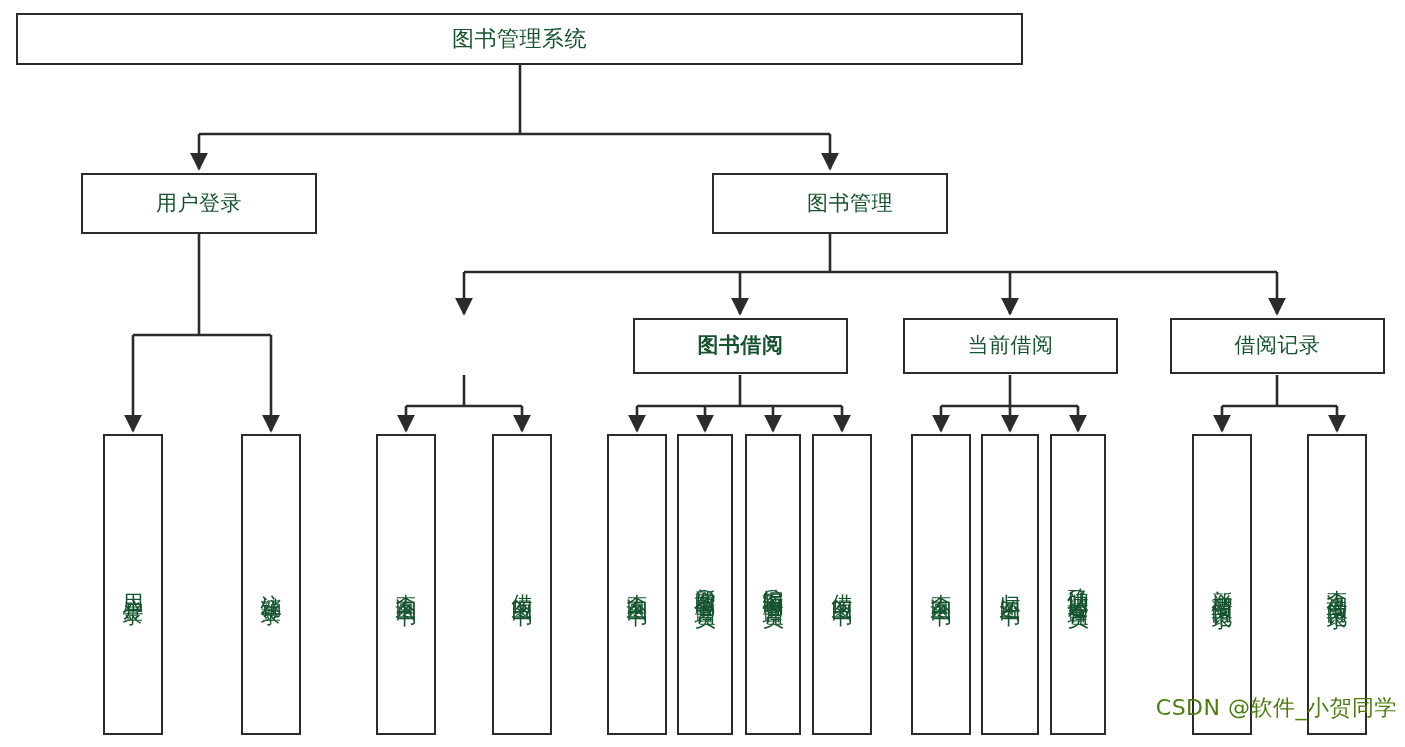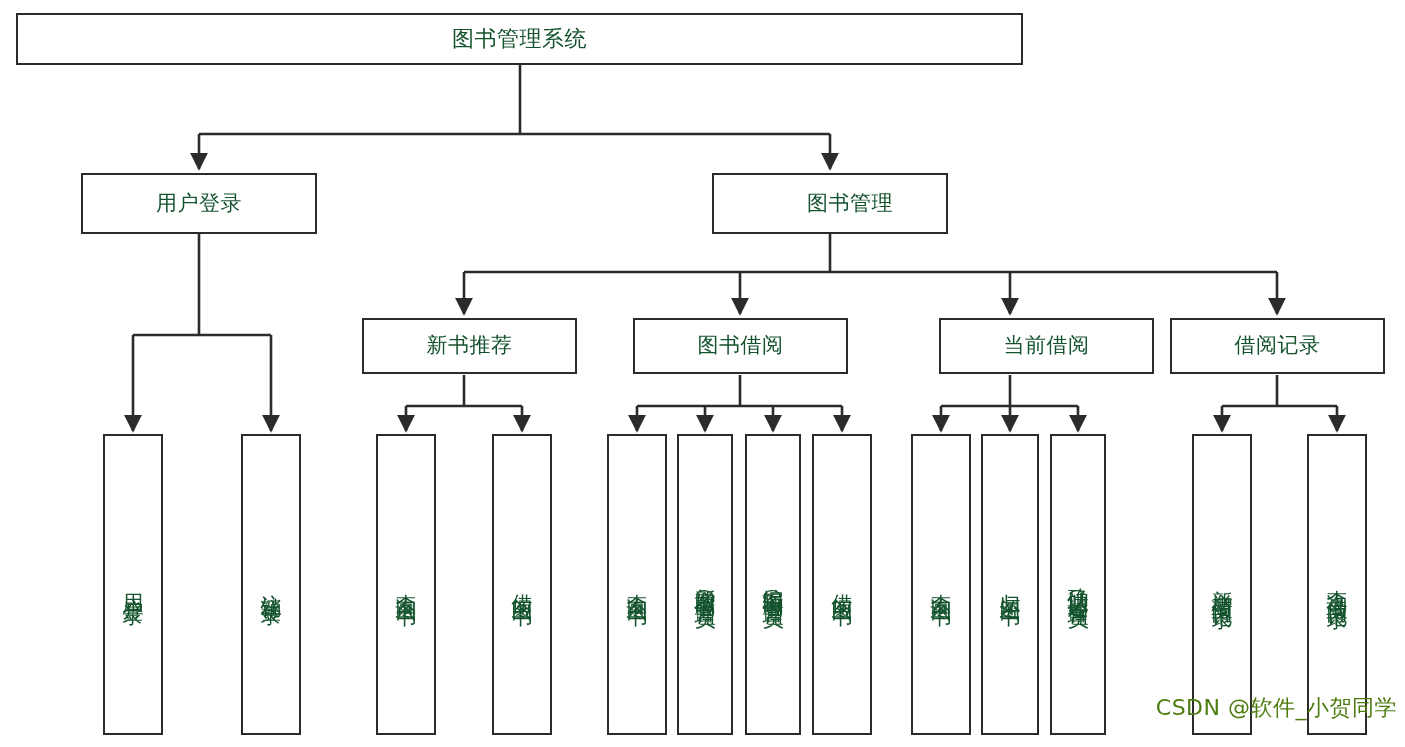--- a/index.html
+++ b/index.html
@@ -137,27 +137,24 @@
     <span class="node-label">图书管理系统</span>
   </div>
 
   <div class="node horizontal" style="left:81px; top:173px; width:236px; height:61px;">
     <span class="node-label">用户登录</span>
   </div>
   <div class="node horizontal" style="left:712px; top:173px; width:236px; height:61px;padding-left:40px;">
     <span class="node-label">图书管理</span>
   </div>
 
-  <div class="node horizontal" style="left:362px; top:318px; width:215px; height:56px;">
-    <span class="node-label">新书推荐</span>
-  </div>
-  <div class="node horizontal" style="left:633px; top:318px; width:215px; height:56px;">
+  <div class="node horizontal" style="left:633px; top:318px; width:215px; height:56px;font-weight:bold;">
     <span class="node-label">图书借阅</span>
   </div>
-  <div class="node horizontal" style="left:903px; top:318px; width:215px; height:56px;margin-left:36px;">
+  <div class="node horizontal" style="left:903px; top:318px; width:215px; height:56px;">
     <span class="node-label">当前借阅</span>
   </div>
   <div class="node horizontal" style="left:1170px; top:318px; width:215px; height:56px;">
     <span class="node-label">借阅记录</span>
   </div>
 
   <div class="node vertical" style="left:103px; top:434px; width:60px; height:301px;">
     <span class="node-label">用户登录</span>
   </div>
   <div class="node vertical" style="left:241px; top:434px; width:60px; height:301px;">

